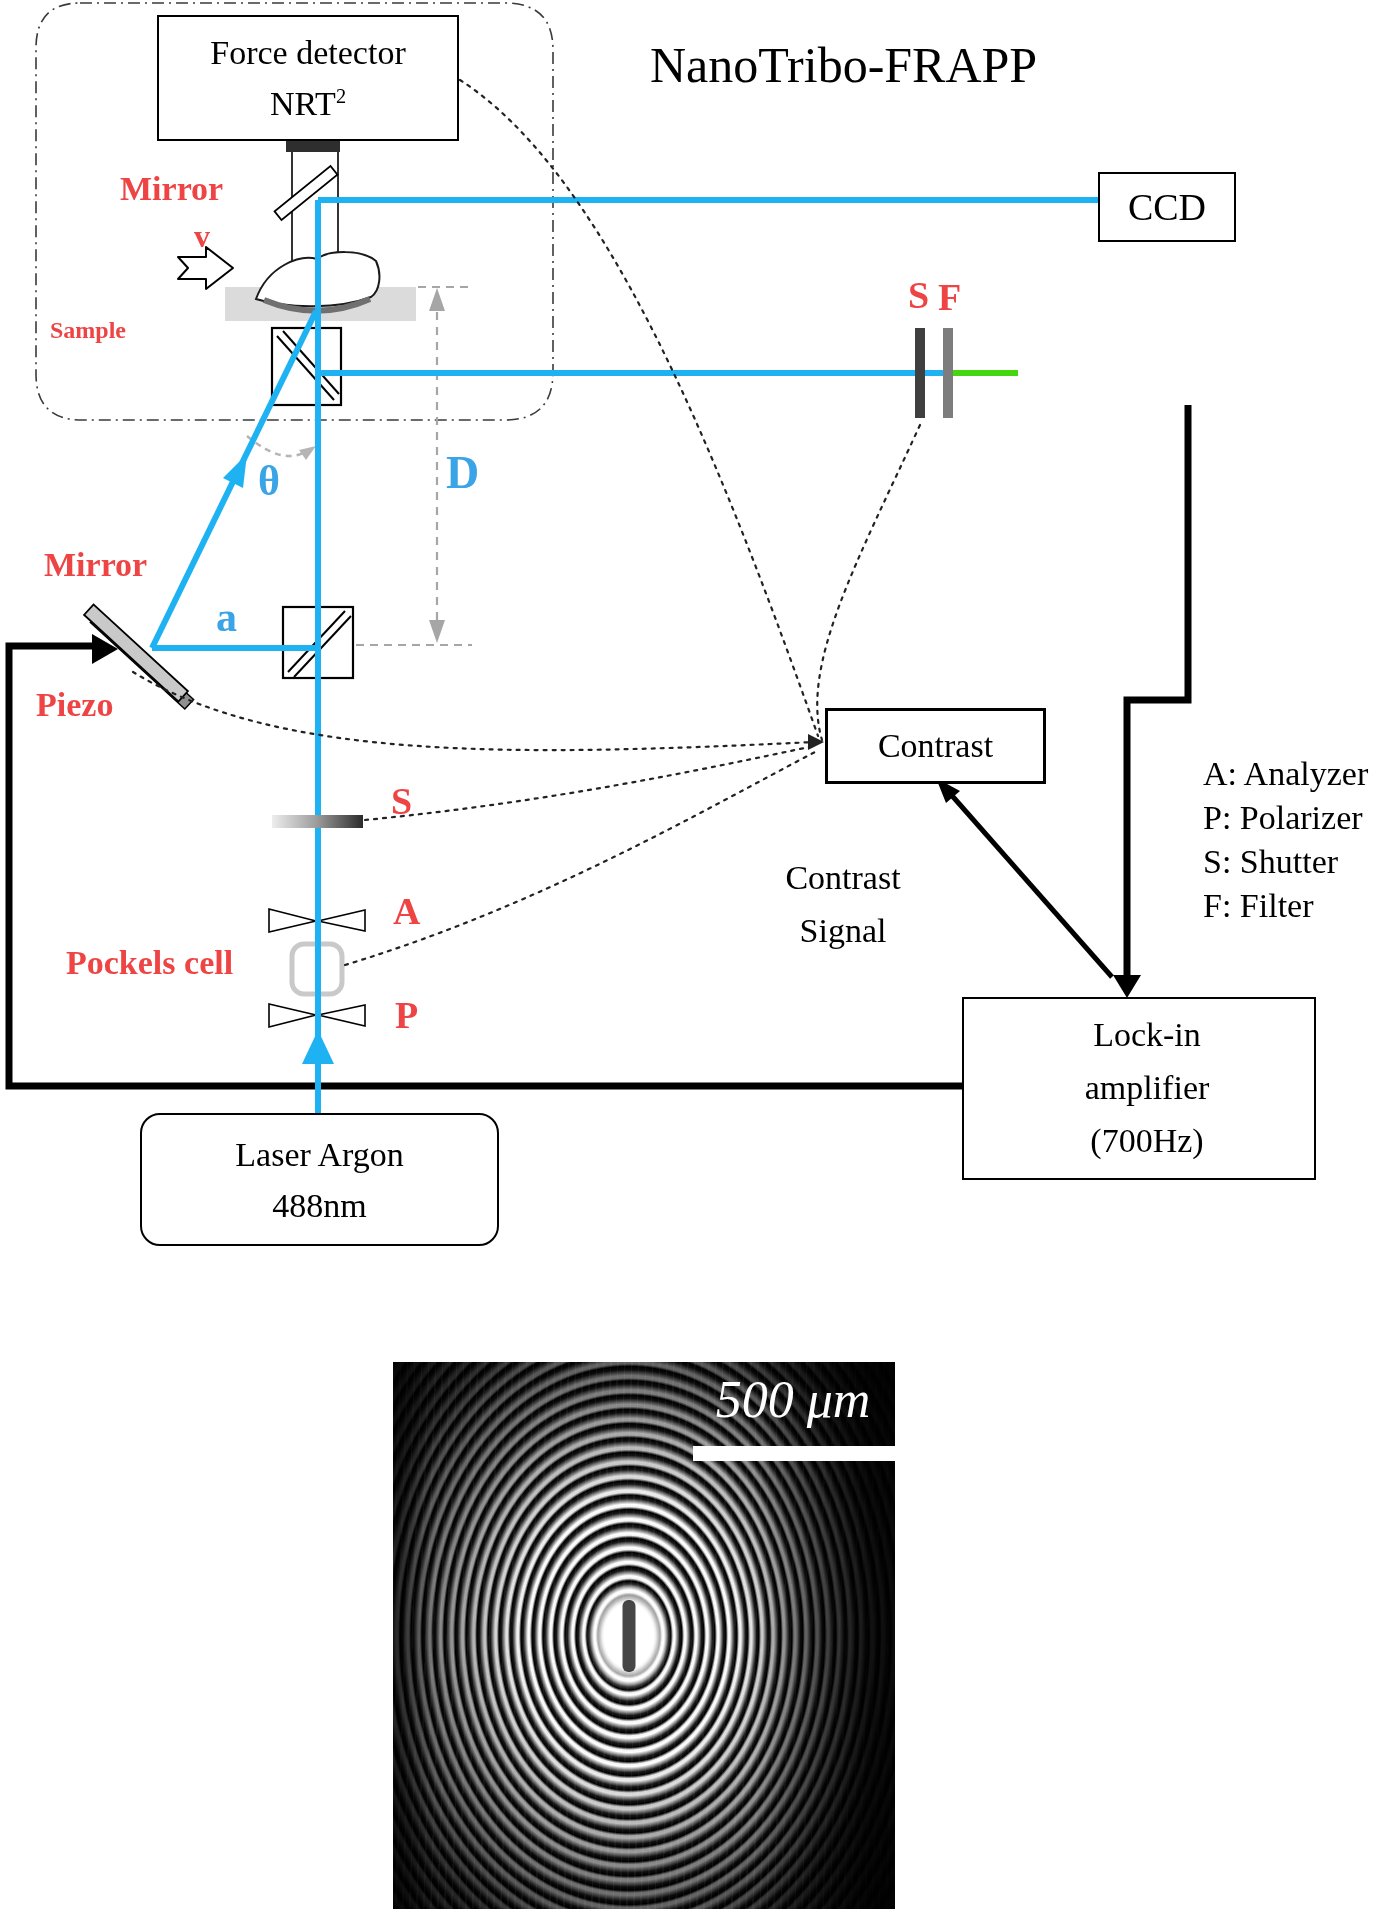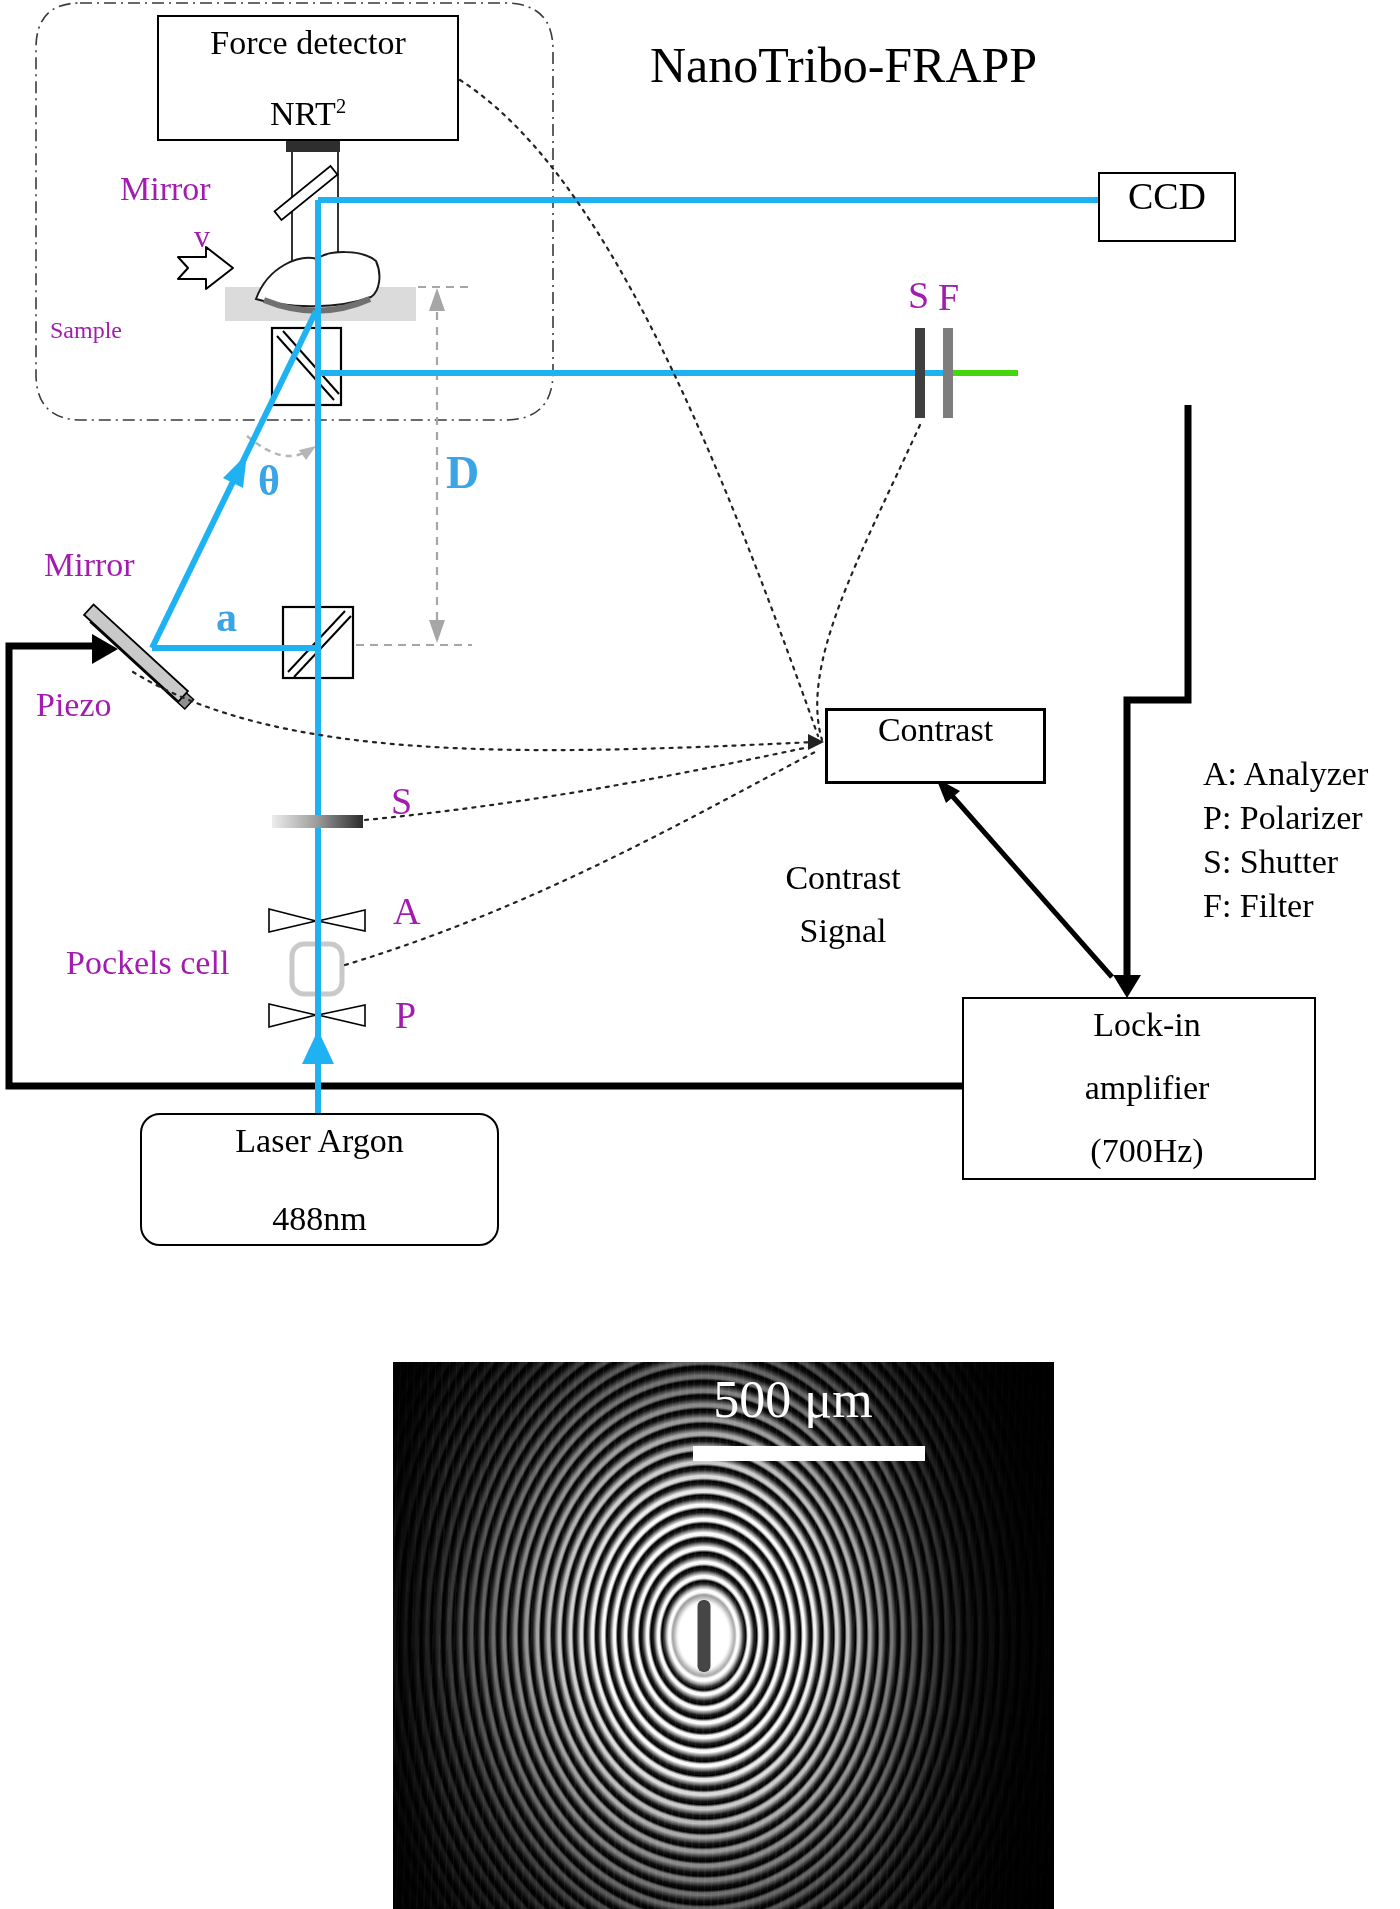--- a/index.html
+++ b/index.html
@@ -5,36 +5,36 @@
   :root{
     --beam-blue:#1fb2f2;
     --beam-green:#44d60e;
     --label-blue:#3aa4e6;
   }
   html,body{margin:0;padding:0;background:#fff;}
   #canvas{position:relative;width:1400px;height:1909px;background:#fff;overflow:hidden;
           font-family:"Liberation Serif",serif;}
   #diagram-svg{position:absolute;left:0;top:0;width:1400px;height:1909px;}
   .box{position:absolute;border:2px solid #000;background:#fff;display:flex;flex-direction:column;
-       align-items:center;justify-content:space-between;text-align:center;color:#000;}
-  .lbl{position:absolute;color:#a21caf;white-space:nowrap;line-height:1;}
+       align-items:center;justify-content:center;text-align:center;color:#000;}
+  .lbl{position:absolute;color:#ef4444;white-space:nowrap;line-height:1;font-weight:bold;}
   .blue{color:var(--label-blue);font-weight:bold;}
   #title{position:absolute;left:650px;top:36px;width:480px;text-align:left;font-size:50px;color:#000;}
   #box-force{left:157px;top:15px;width:298px;height:122px;font-size:34px;line-height:1.5;}
   #box-ccd{left:1098px;top:172px;width:134px;height:66px;font-size:38px;}
   #box-pm{left:1018px;top:338px;width:337px;height:67px;font-size:36px;}
   #box-computer{left:825px;top:708px;width:215px;height:70px;font-size:34px;border-width:3px;}
   #box-lockin{left:962px;top:997px;width:334px;height:179px;font-size:34px;line-height:1.55;padding-left:16px;}
   #box-laser{left:140px;top:1113px;width:355px;height:129px;font-size:34px;line-height:1.5;border-radius:20px;}
   #legend{position:absolute;left:1203px;top:752px;font-size:34px;color:#000;}
   #legend div{height:44px;line-height:44px;}
   #contrast{position:absolute;left:758px;top:852px;width:170px;text-align:center;font-size:34px;
             line-height:1.55;color:#000;}
   
-  #inset{position:absolute;left:393px;top:1362px;width:661px;height:547px;background:#050505;overflow:hidden;}
+  #inset{position:absolute;left:393px;top:1362px;width:502px;height:547px;background:#050505;overflow:hidden;font-style:italic;}
   .rings{position:absolute;inset:0;background:
       radial-gradient(ellipse 400px 500px at 47% 50%, rgba(0,0,0,0) 0%, rgba(0,0,0,0) 26%,
         rgba(0,0,0,0.45) 46%, rgba(0,0,0,0.82) 66%, rgba(0,0,0,0.97) 88%, #000 100%),
       repeating-radial-gradient(ellipse 300px 390px at 47% 50%,
         #f2f2f2 0px, #ffffff 2px, #1a1a1a 6.5px, #000 9px, #ececec 11px);}
   .striations{position:absolute;inset:0;opacity:.3;
       background:repeating-linear-gradient(92deg, rgba(255,255,255,.16) 0 1.5px, rgba(0,0,0,0) 1.5px 7px);}
   .vignette{position:absolute;inset:0;background:
       linear-gradient(90deg, rgba(0,0,0,.5) 0 1%, transparent 8% 72%, rgba(0,0,0,.75) 95%),
       radial-gradient(ellipse 115% 125% at 47% 50%, rgba(0,0,0,0) 0 42%, rgba(0,0,0,.55) 70%, #000 100%);}

